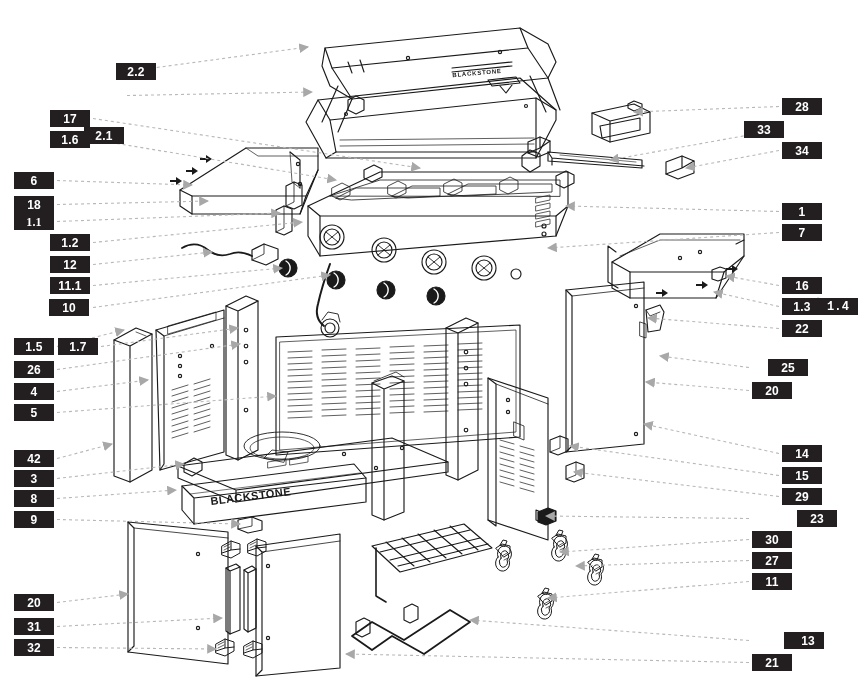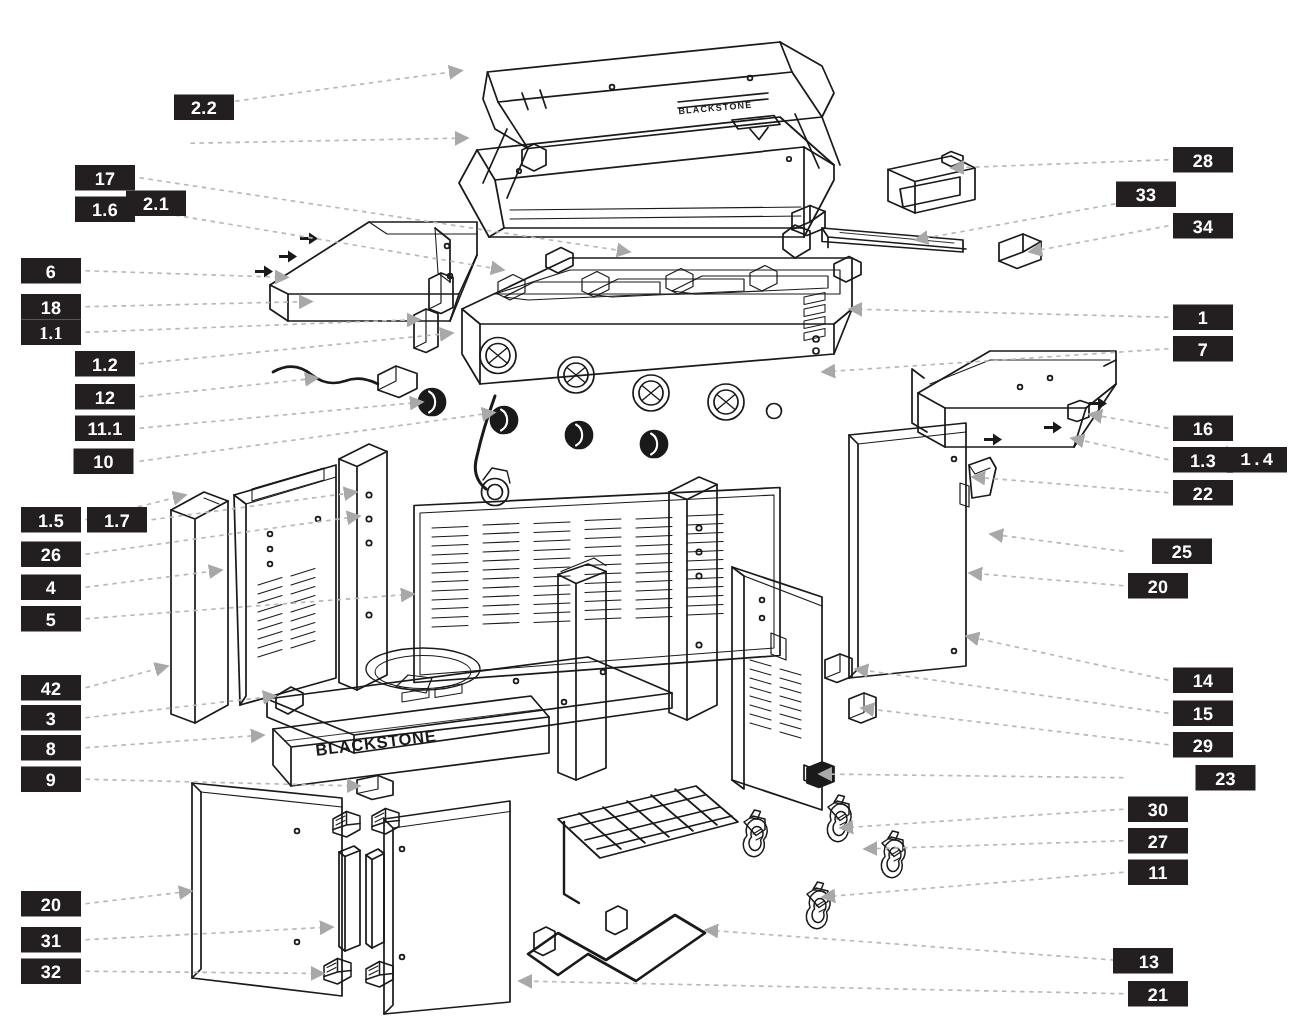--- a/index.html
+++ b/index.html
@@ -478,17 +478,17 @@
       <div class="callout" style="left: 782px; top: 320px; width: 40px;">22</div>
       <div class="callout" style="left: 752px; top: 359px; width: 40px; margin-left: 16px;">25</div>
       <div class="callout" style="left: 752px; top: 382px; width: 40px;">20</div>
       <div class="callout" style="left: 782px; top: 445px; width: 40px;">14</div>
       <div class="callout" style="left: 782px; top: 467px; width: 40px;">15</div>
       <div class="callout" style="left: 782px; top: 488px; width: 40px;">29</div>
       <div class="callout" style="left: 752px; top: 510px; width: 40px; margin-left: 45px;">23</div>
       <div class="callout" style="left: 752px; top: 531px; width: 40px;">30</div>
       <div class="callout" style="left: 752px; top: 552px; width: 40px;">27</div>
       <div class="callout" style="left: 752px; top: 573px; width: 40px;">11</div>
-      <div class="callout" style="left: 742px; top: 632px; width: 40px; padding-left: 12px;">13</div>
+      <div class="callout" style="left: 784px; top: 632px; width: 40px; padding-left: 12px;">13</div>
       <div class="callout" style="left: 752px; top: 654px; width: 40px;">21</div>
     </div>
 
 </div>
 
 </body></html>

